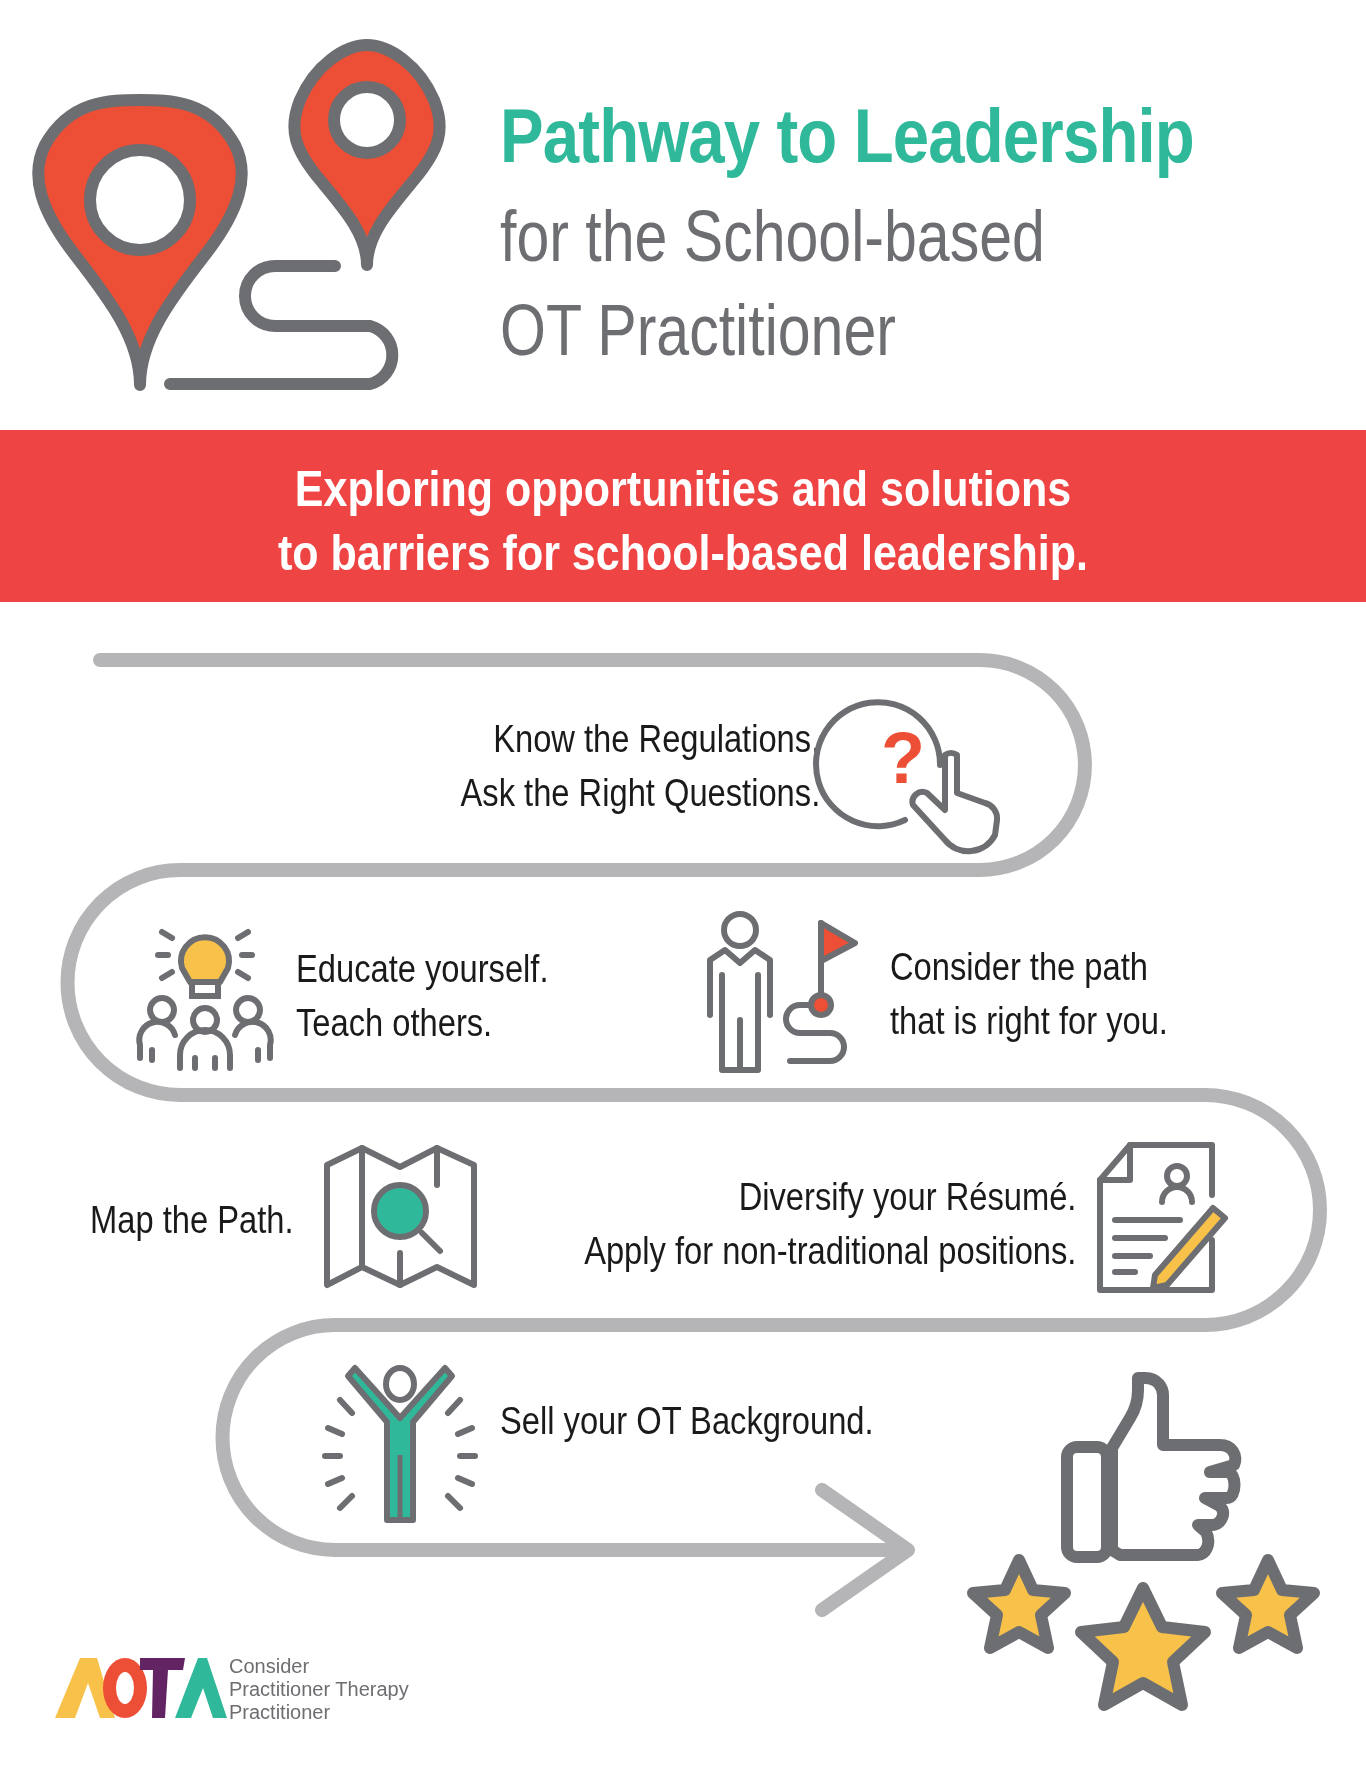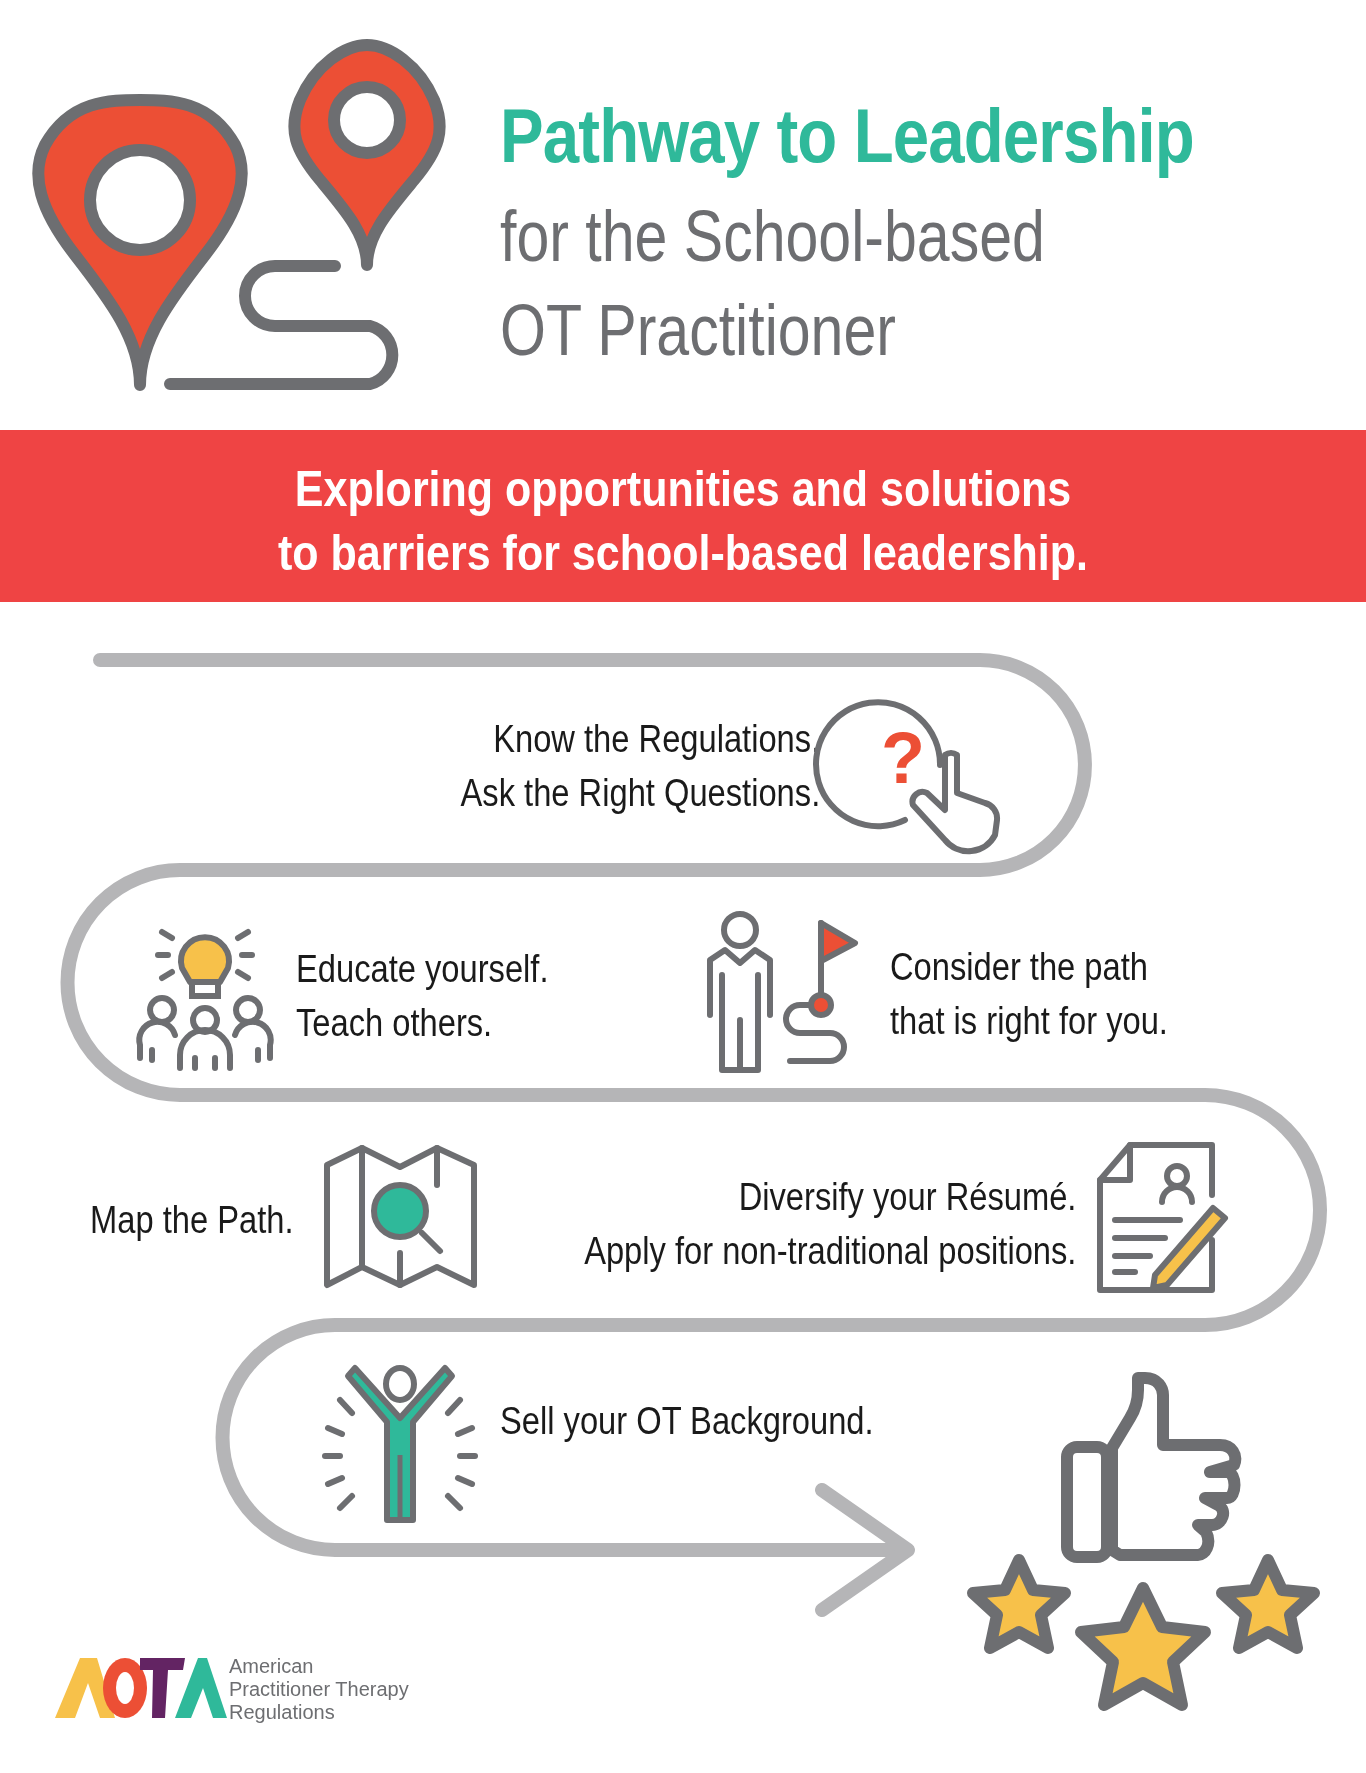--- a/index.html
+++ b/index.html
@@ -167,16 +167,16 @@
 </svg>
 
 <svg class="abs" style="left:55px;top:1658px" width="170" height="60" viewBox="0 0 170 60">
   <path d="M0 60 L25 0 L42 0 L60 60 L45 60 L33 25 L20 60 Z" fill="#f7c14a"></path>
   <ellipse cx="70" cy="30" rx="22" ry="30" fill="#ec4f35"></ellipse>
   <ellipse cx="70" cy="30" rx="9" ry="16" fill="#fff"></ellipse>
   <path d="M85 0 L130 0 L128 12 L113 12 L110 60 L97 60 L98 12 L85 12 Z" fill="#632463"></path>
   <path d="M120 60 L143 0 L152 0 L172 60 L158 60 L148 30 L136 60 Z" fill="#2fb99a"></path>
 </svg>
 <div class="abs aota-text" style="left:229px;top:1655px">
-  <div>American</div>
+  <div>Consider</div>
   <div>Practitioner Therapy</div>
-  <div>Regulations</div>
+  <div>Practitioner</div>
 </div>
 
 </body></html>

